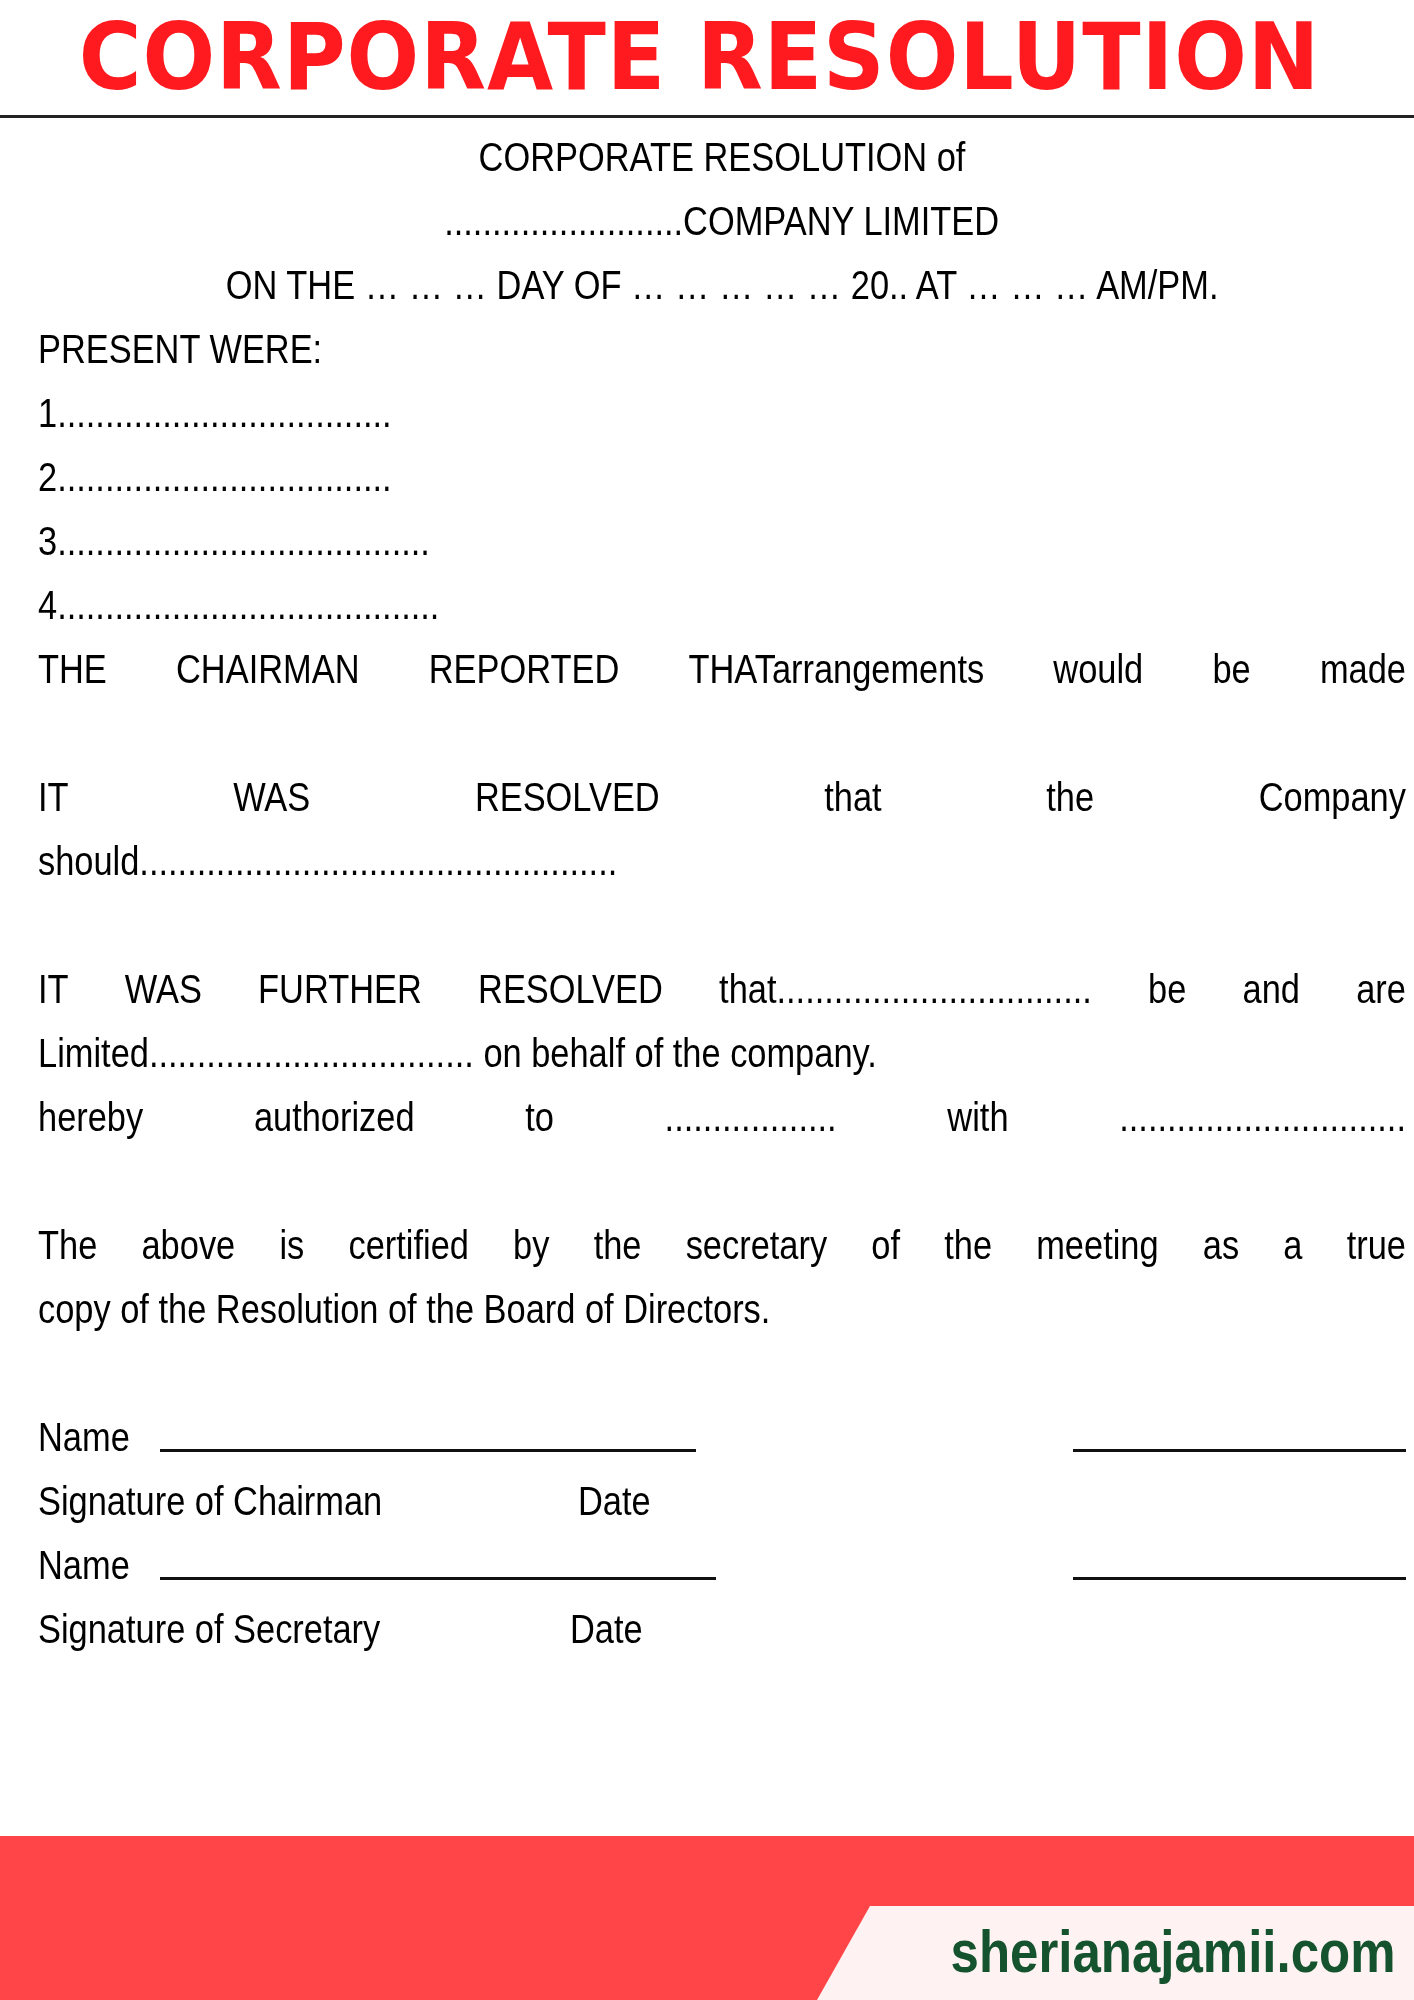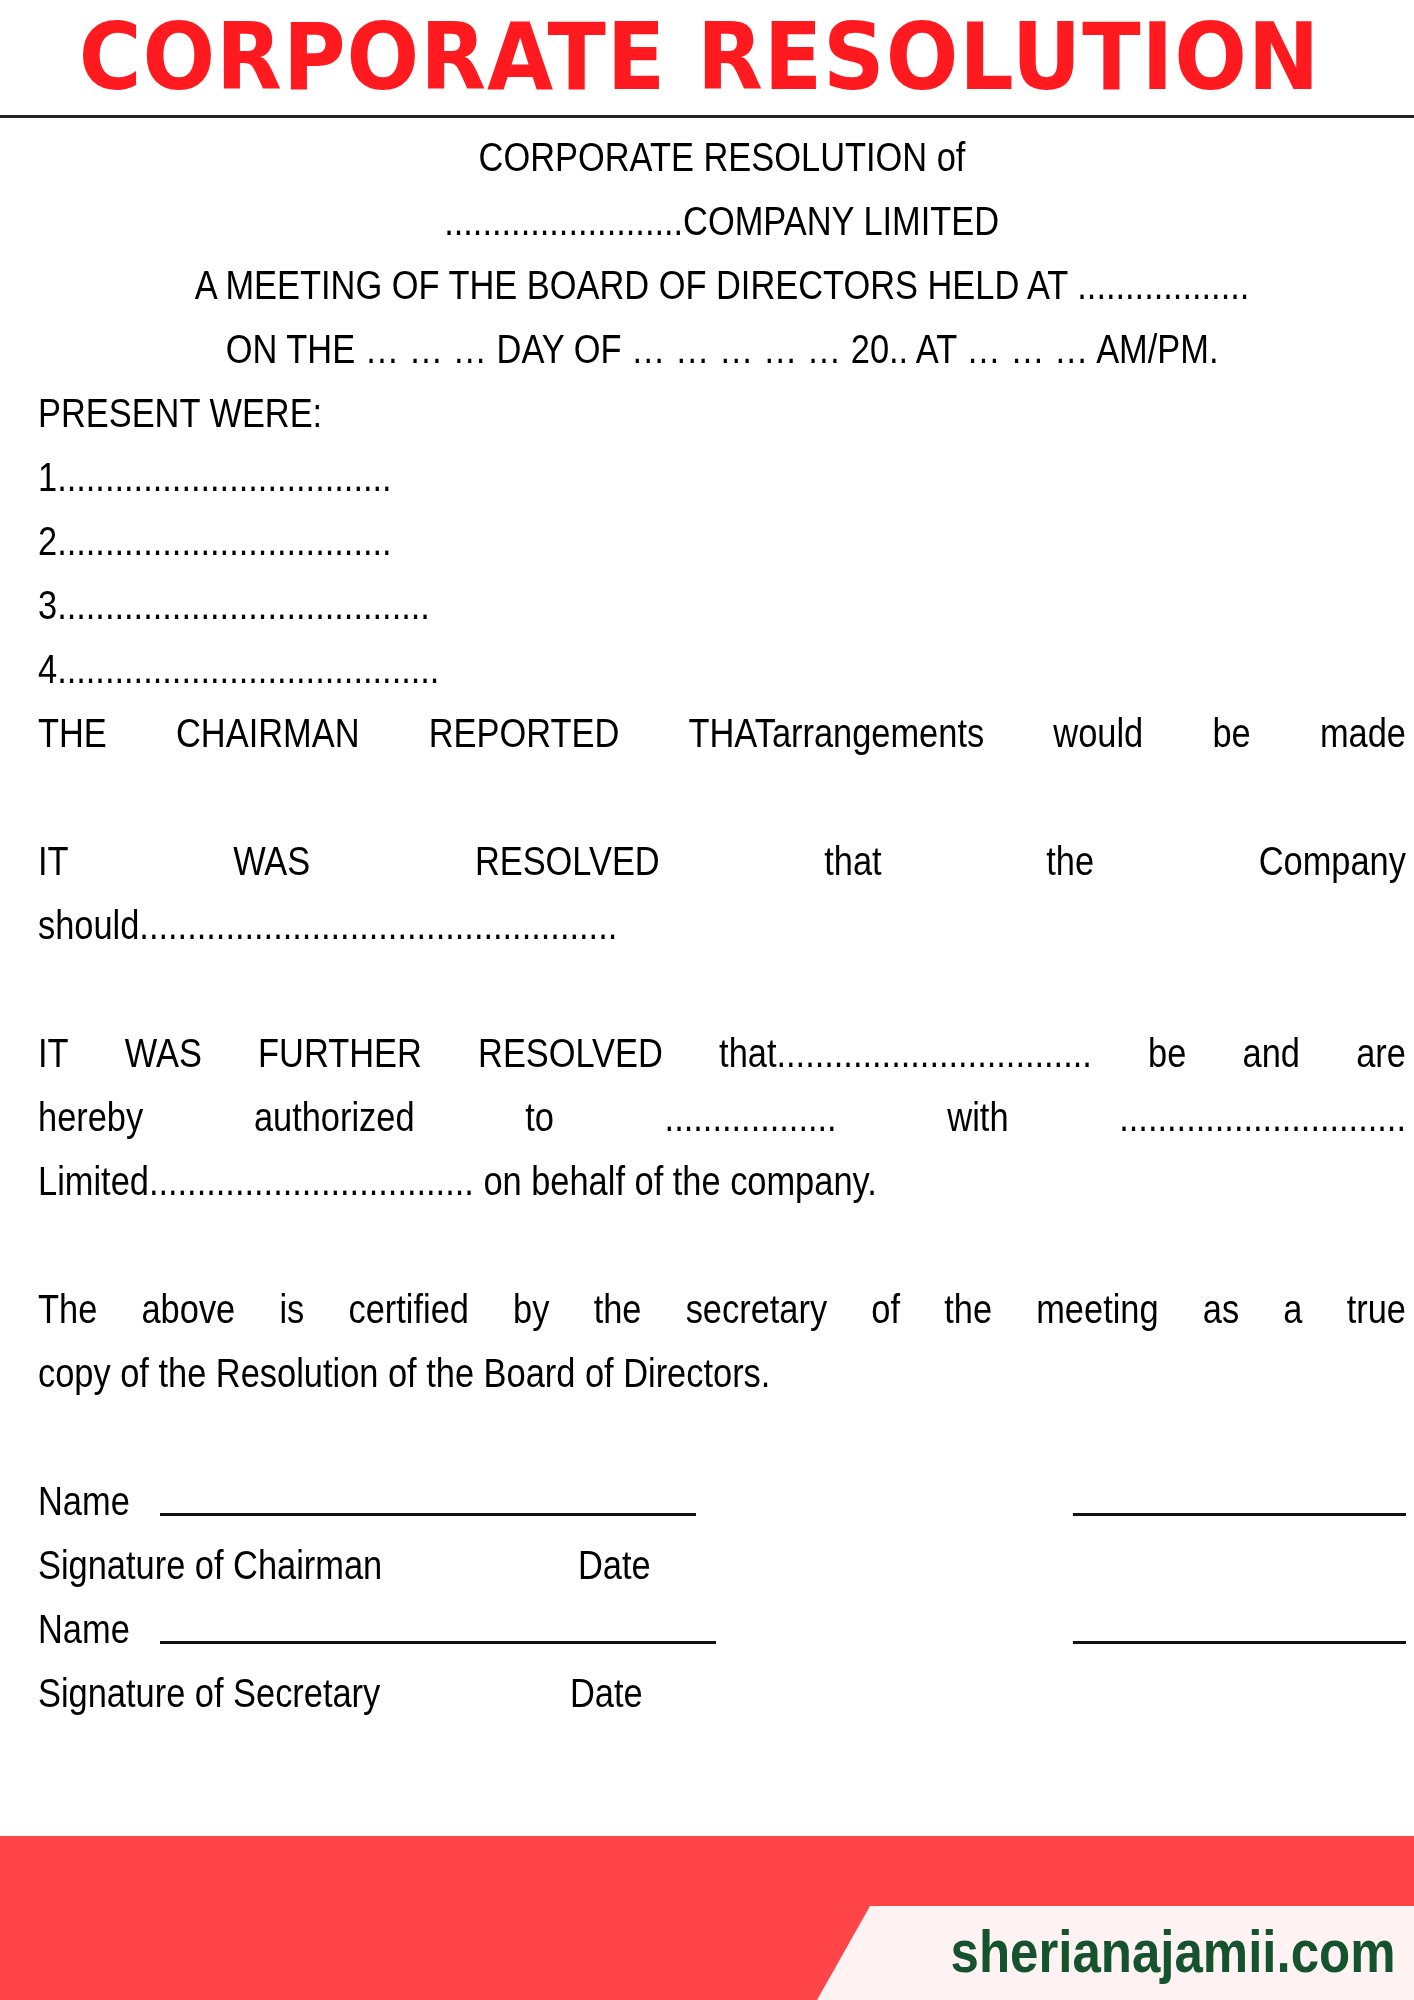--- a/index.html
+++ b/index.html
@@ -32,21 +32,20 @@
 </style>
 </head>
 <body>
 
 <div class="title"><span>CORPORATE RESOLUTION</span></div>
 <div class="rule"></div>
 
 <div class="body">
   <div class="line center"><span class="t">CORPORATE RESOLUTION of</span></div>
   <div class="line center"><span class="t">.........................COMPANY LIMITED</span></div>
-  <div class="line center"><span class="t">A MEETING OF THE BOARD OF DIRECTORS HELD AT ..................</span></div>
   <div class="line center"><span class="t">ON THE … … … DAY OF … … … … … 20.. AT … … … AM/PM.</span></div>
 
   <div class="line"><span class="t">PRESENT WERE:</span></div>
   <div class="line"><span class="t">1...................................</span></div>
   <div class="line"><span class="t">2...................................</span></div>
   <div class="line"><span class="t">3.......................................</span></div>
   <div class="line"><span class="t">4........................................</span></div>
 
   <div class="line">
     <div class="just just-sq">
@@ -79,31 +78,31 @@
       <span>IT</span>
       <span>WAS</span>
       <span>FURTHER</span>
       <span>RESOLVED</span>
       <span>that.................................</span>
       <span>be</span>
       <span>and</span>
       <span>are</span>
     </div>
   </div>
+  <div class="line"><span class="t">Limited.................................. on behalf of the company.</span></div>
   <div class="line">
     <div class="just just-sq">
       <span>hereby</span>
       <span>authorized</span>
       <span>to</span>
       <span>..................</span>
       <span>with</span>
       <span>..............................</span>
     </div>
   </div>
-  <div class="line"><span class="t">Limited.................................. on behalf of the company.</span></div>
   <div class="blank"></div>
 
   <div class="line">
     <div class="just just-sq">
       <span>The</span>
       <span>above</span>
       <span>is</span>
       <span>certified</span>
       <span>by</span>
       <span>the</span>

